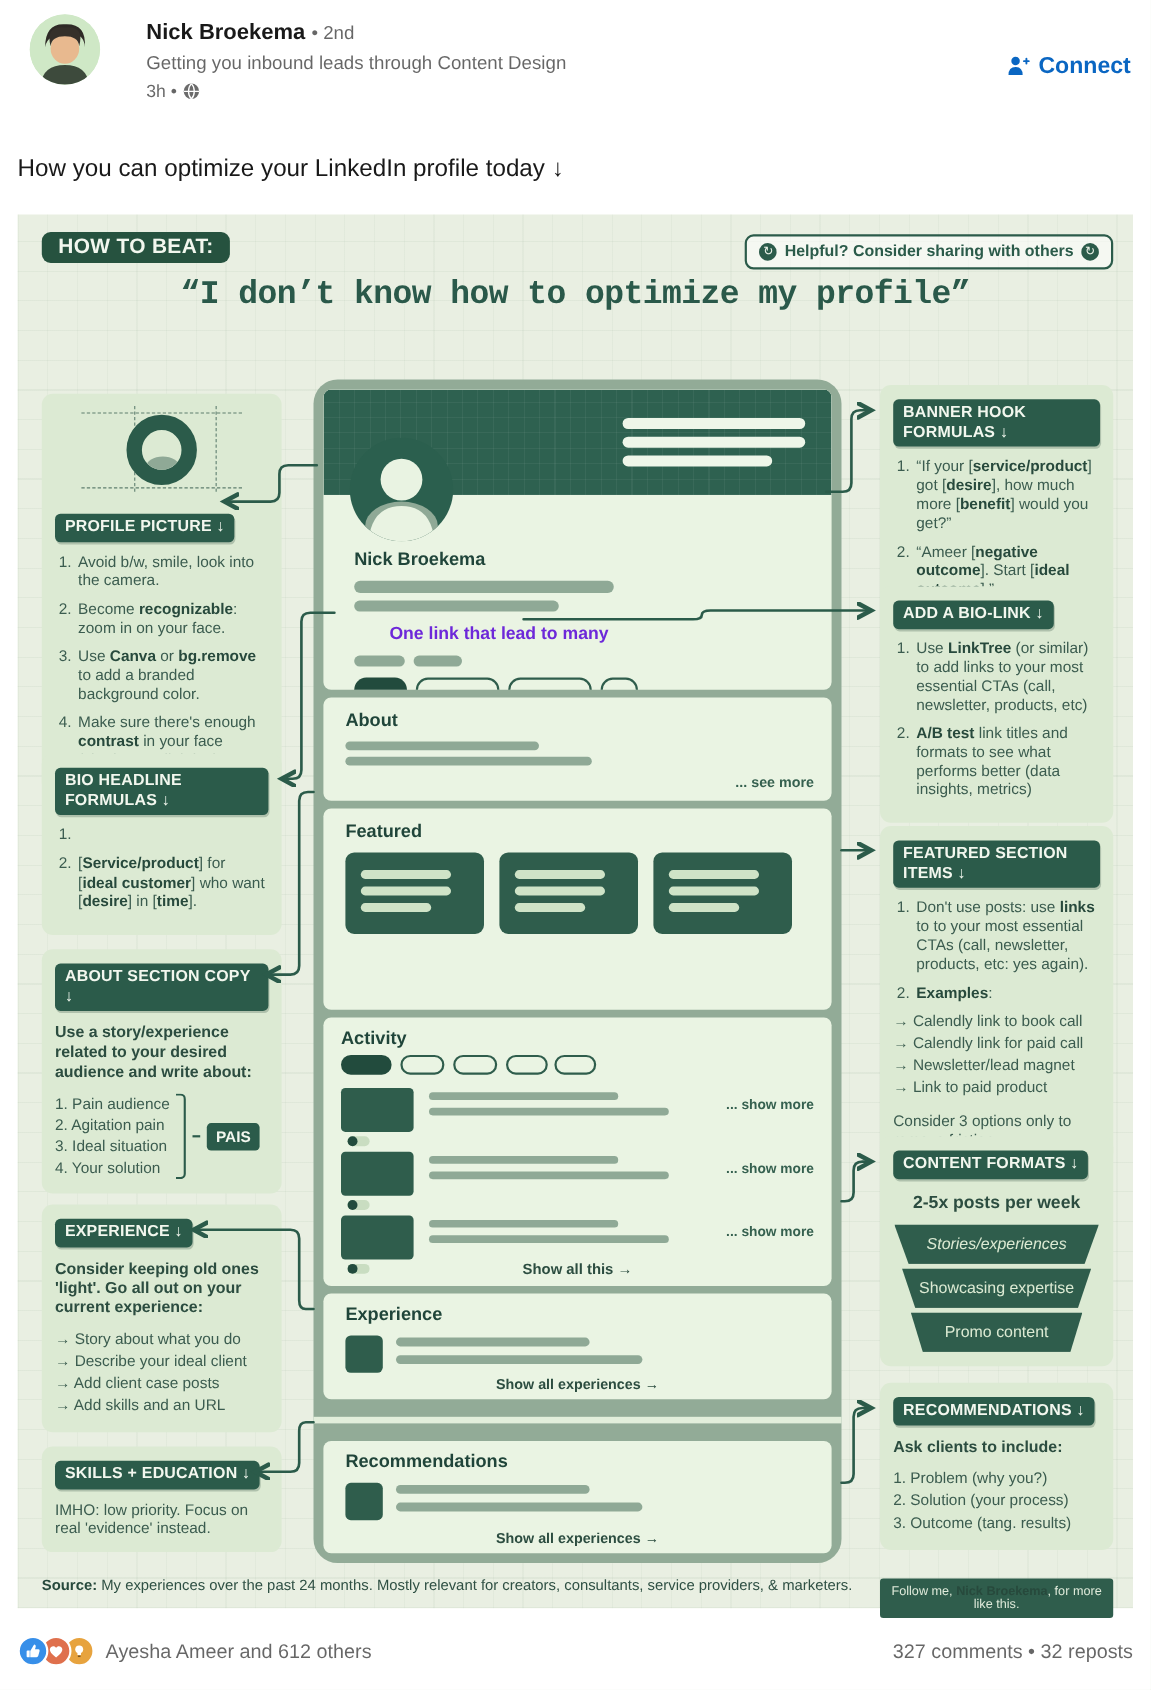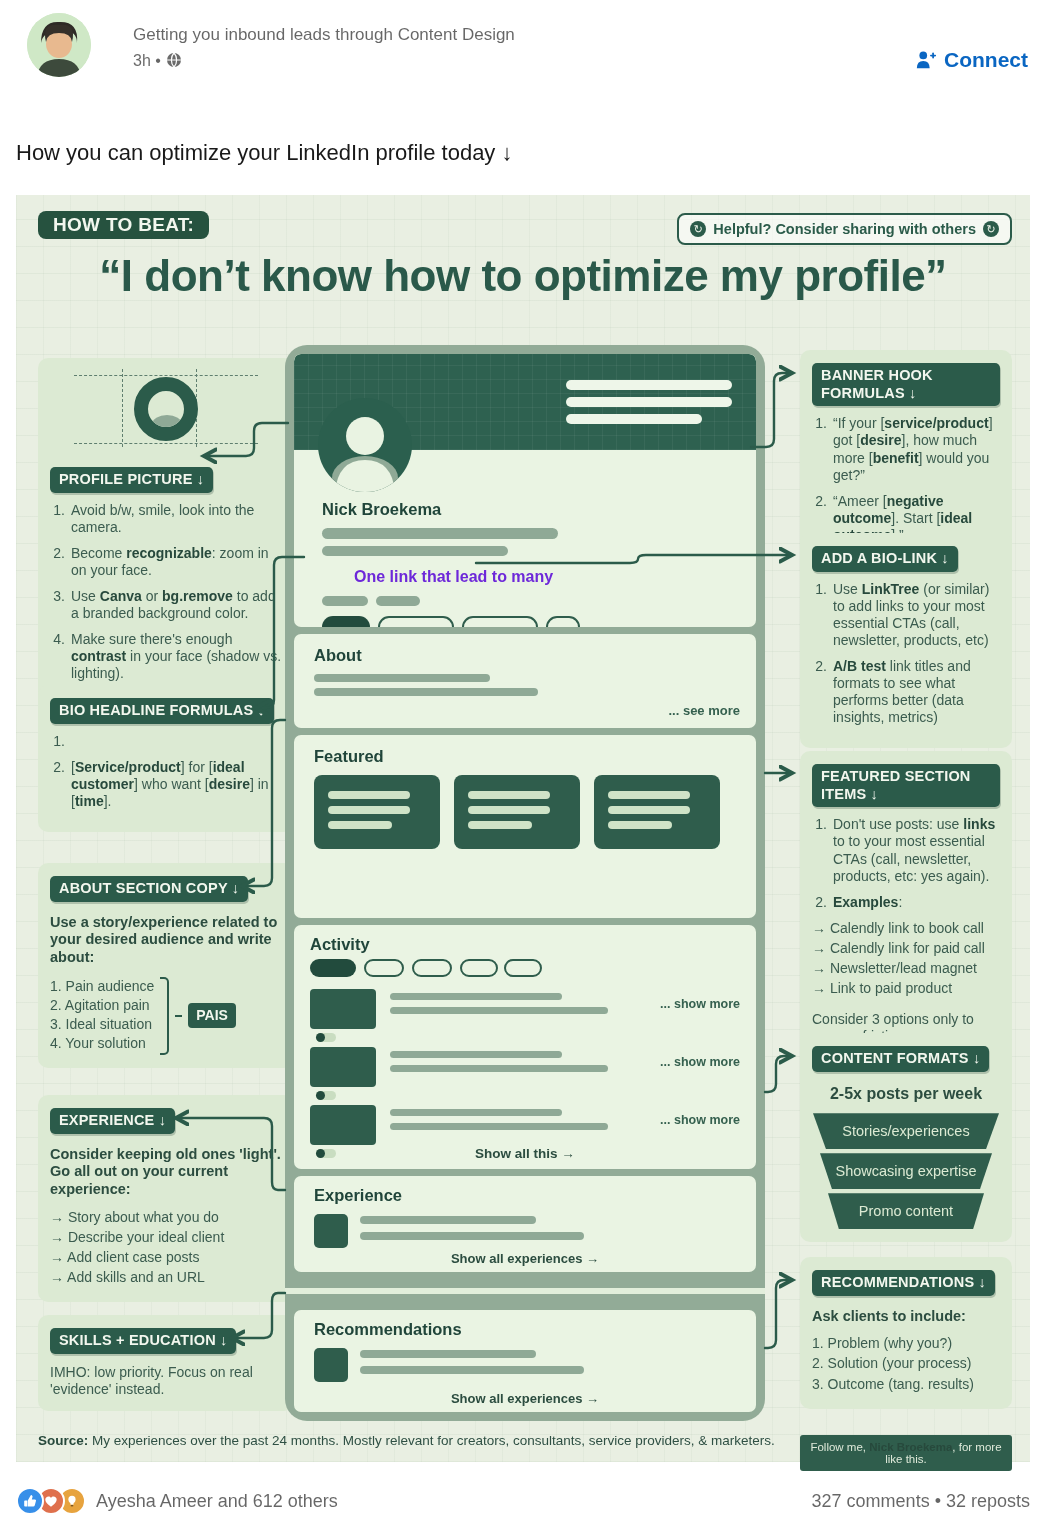--- a/index.html
+++ b/index.html
@@ -25,25 +25,25 @@
     background-color:#e9efe2;
     background-image:
       repeating-linear-gradient(0deg, rgba(110,145,115,.08) 0 1px, transparent 1px 27px),
       repeating-linear-gradient(90deg, rgba(110,145,115,.06) 0 1px, transparent 1px 27px);
   }
   .connectors { position:absolute; inset:0; pointer-events:none; z-index:3; }
 
   .kicker-badge { position:absolute; left:22px; top:16px; background:#26523f; color:#f2f7ee; font-weight:700; font-size:19px; padding:3px 15px; border-radius:8px; letter-spacing:.3px; }
   .share-badge { position:absolute; right:18px; top:18px; border:2px solid #2b5b4a; background:rgba(255,255,255,.55); border-radius:8px; padding:6px 11px; display:flex; align-items:center; gap:7px; color:#2b5b4a; font-weight:700; font-size:14.5px; }
   .circle-ic { width:16px; height:16px; border-radius:50%; background:#2b5b4a; color:#eef4ea; font-size:11px; line-height:16px; text-align:center; font-weight:400; }
-  .big-title { position:absolute; left:0; right:0; top:56px; text-align:center; font-size:44px; font-weight:800; color:#2a594a; letter-spacing:-.5px; }
+  .big-title { position:absolute; left:0; right:0; top:56px; text-align:center; font-size:30px; font-weight:800; color:#2a594a; letter-spacing:-.5px;font-family:Liberation Mono, monospace; }
 
   
   .side-box { position:absolute; background:#dcead3; border-radius:10px; padding:13px 12px; color:#3b5c4f; font-size:14px; line-height:1.22; z-index:2; }
-  .col-l { left:22px; width:256px; }
+  .col-l { left:22px; width:218px; }
   .col-r { left:784px; width:212px; }
   .sec-badge { display:inline-block; background:#2b5b4a; color:#f2f7ee; font-weight:700; font-size:14.5px; padding:4px 9px; border-radius:5px; letter-spacing:.2px; box-shadow:1px 2px 0 rgba(40,70,55,.25); }
   .num-list { list-style:none; margin-top:9px; }
   .num-list li { display:flex; gap:6px; margin-bottom:9px; }
   .num-list .n { min-width:15px; text-align:right; }
   .b { font-weight:700; color:#27493c; }
   .intro { font-weight:700; color:#2c4d40; margin-top:12px; font-size:14.5px; }
   .plain { margin-top:10px; }
   .arrow-list { margin-top:10px; }
   .arrow-list div { margin-bottom:3px; }
@@ -114,20 +114,24 @@
   <div class="avatar">
     <svg width="64" height="64" viewBox="0 0 64 64">
       <circle cx="32" cy="32" r="32" fill="#cfe8c6"></circle>
       <path d="M14 30 Q14 8 32 9 Q52 8 50 30 Q50 16 32 18 Q16 18 14 30 Z" fill="#2e2a26"></path>
       <ellipse cx="32" cy="31" rx="13" ry="14" fill="#e8b98f"></ellipse>
       <path d="M19 29 Q14 10 32 12 Q50 10 45 29 Q44 20 32 20 Q20 20 19 29 Z" fill="#35302a"></path>
       <path d="M10 64 Q12 46 32 46 Q52 46 54 64 Z" fill="#3d4a3c"></path>
     </svg>
   </div>
   <div class="author-block">
+    <div class="author-line">
+      <span class="author-name">Nick Broekema</span>
+      <span class="author-degree">• 2nd</span>
+    </div>
     <div class="author-headline">Getting you inbound leads through Content Design</div>
     <div class="author-time">
       <span>3h •</span>
       <svg width="16" height="16" viewBox="0 0 16 16">
         <circle cx="8" cy="8" r="7" fill="#6b6b6b"></circle>
         <path d="M1 8 H15 M8 1 C4.5 4.5 4.5 11.5 8 15 C11.5 11.5 11.5 4.5 8 1" stroke="#fff" stroke-width="1.2" fill="none"></path>
       </svg>
     </div>
   </div>
   <div class="connect-btn">
@@ -297,21 +301,21 @@
       <div>→ Newsletter/lead magnet</div>
       <div>→ Link to paid product</div>
     </div>
     <div class="note">Consider 3 options only to remove friction.</div>
   </div>
 
   <div class="side-box col-r" style="top:838px;">
     <div class="sec-badge">CONTENT FORMATS ↓</div>
     <div class="funnel-sub">2-5x posts per week</div>
     <div class="funnel">
-      <div class="funnel-seg" style="width:186px;">Stories/experiences</div>
+      <div class="funnel-seg" style="width:186px;font-style:italic;">Stories/experiences</div>
       <div class="funnel-seg" style="width:172px;">Showcasing expertise</div>
       <div class="funnel-seg" style="width:156px;">Promo content</div>
     </div>
   </div>
 
   <div class="side-box col-r" style="top:1062px;">
     <div class="sec-badge">RECOMMENDATIONS ↓</div>
     <div class="intro">Ask clients to include:</div>
     <div class="arrow-list">
       <div>1. Problem (why you?)</div>

